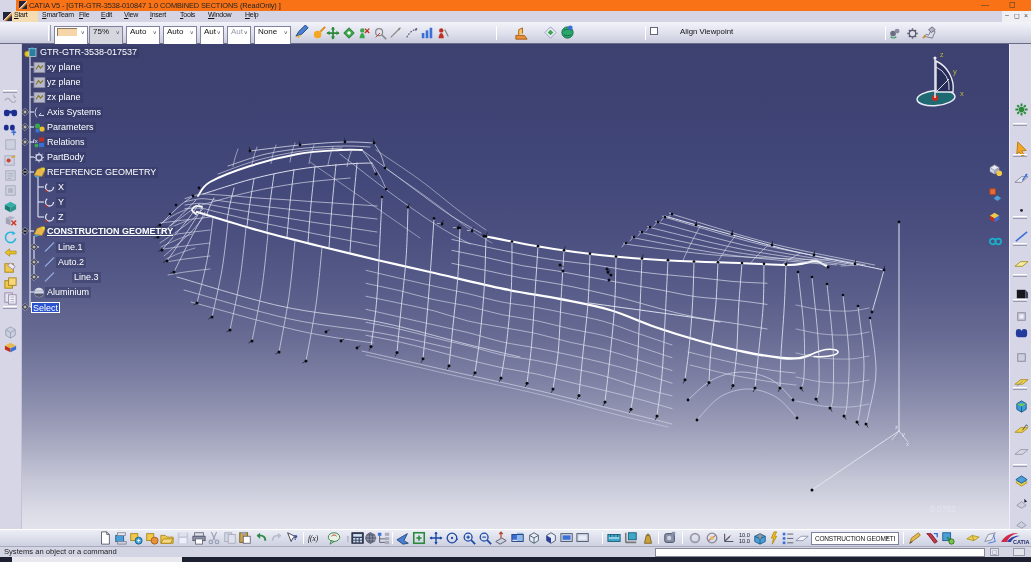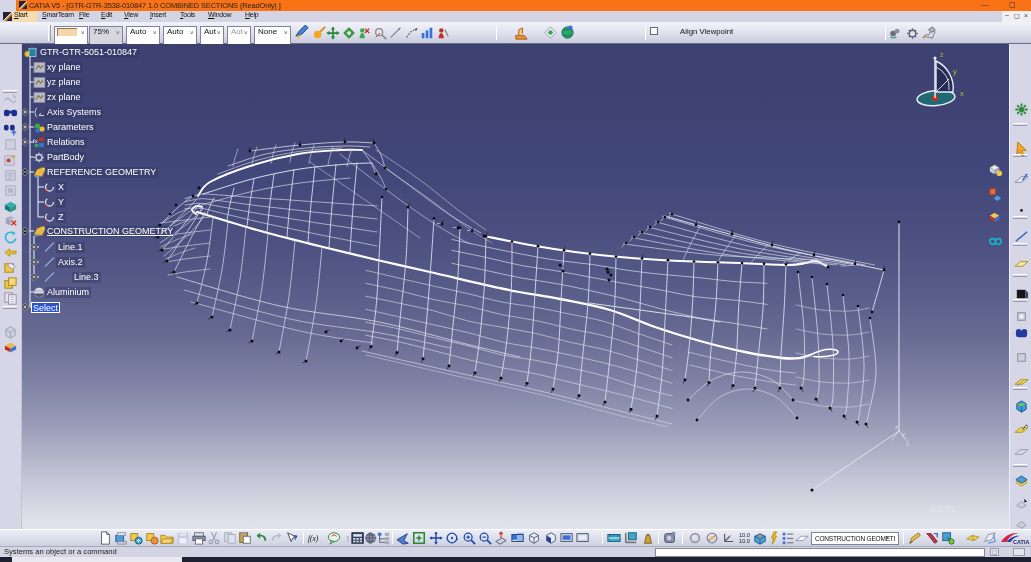--- a/index.html
+++ b/index.html
@@ -576,35 +576,35 @@
     </g>
     <g transform="translate(45,272.5)">
       <path d="M0 9L9 0" stroke="#8fa8d8" stroke-width="1.3"></path>
     </g>
     <g transform="translate(34,287.5)">
       <circle cx="5" cy="5" r="4.8" fill="#d8dce8"></circle>
       <path d="M0.4 6a4.8 4.8 0 009.2 0z" fill="#50556a"></path>
       <path d="M1 3.5h8" stroke="#99a" stroke-width="0.7"></path>
     </g>
   </svg>
-<div class="treelbl" style="left:38px;top:47px;">GTR-GTR-5051-010847</div>
+<div class="treelbl" style="left:38px;top:47px;">GTR-GTR-3538-017537</div>
 <div class="treelbl" style="left:45px;top:62px;">xy plane</div>
 <div class="treelbl" style="left:45px;top:77px;">yz plane</div>
 <div class="treelbl" style="left:45px;top:92px;">zx plane</div>
 <div class="treelbl" style="left:45px;top:107px;">Axis Systems</div>
 <div class="treelbl" style="left:45px;top:122px;">Parameters</div>
 <div class="treelbl" style="left:45px;top:137px;">Relations</div>
 <div class="treelbl" style="left:45px;top:152px;">PartBody</div>
 <div class="treelbl" style="left:45px;top:167px;">REFERENCE GEOMETRY</div>
 <div class="treelbl" style="left:56px;top:182px;">X</div>
 <div class="treelbl" style="left:56px;top:197px;">Y</div>
 <div class="treelbl" style="left:56px;top:212px;">Z</div>
-<div class="treelbl" style="left:45px;top:226px;text-decoration:underline;">CONSTRUCTION GEOMETRY</div>
+<div class="treelbl" style="left:45px;top:226px;text-decoration:underline;font-weight:bold;">CONSTRUCTION GEOMETRY</div>
 <div class="treelbl" style="left:56px;top:242px;">Line.1</div>
-<div class="treelbl" style="left:56px;top:257px;">Axis.2</div>
+<div class="treelbl" style="left:56px;top:257px;">Auto.2</div>
 <div class="treelbl" style="left:72px;top:272px;">Line.3</div>
 <div class="treelbl" style="left:45px;top:287px;">Aluminium</div>
 <div class="treelbl" style="left:31px;top:302px;background:#2a52cc;border:1px solid #fff;padding:0 1px;">Select</div>
 <div class="abs leftbar">
     <div class="gripH" style="top:46px;left:3px;width:14px"></div>
     <div class="ic" style="left:3px;top:47px"><svg width="15" height="15" viewBox="0 0 16 16">
         <path d="M2 10c2-3 4-3 6 0s4 3 6 0" stroke="#a8acbe" fill="none" stroke-width="1.3"></path>
         <path d="M10 3l4 4-2 1z" fill="#a8acbe"></path>
       </svg></div>
     <div class="ic" style="left:3px;top:62.4px"><svg width="15" height="15" viewBox="0 0 16 16">

